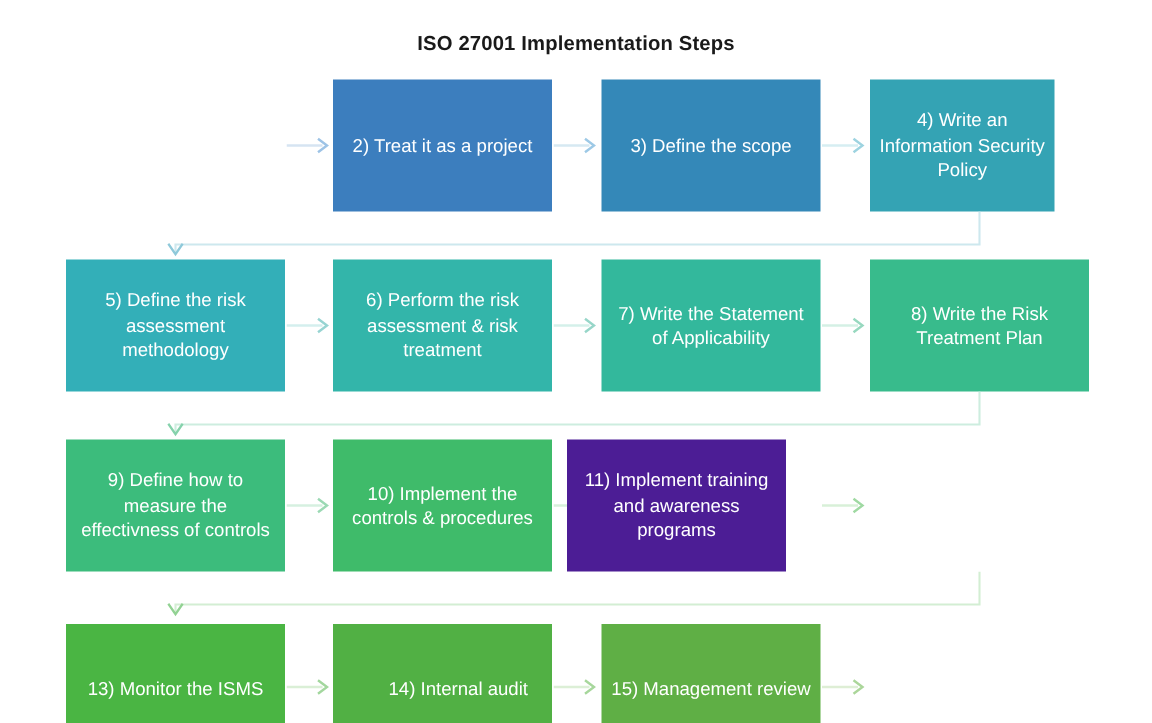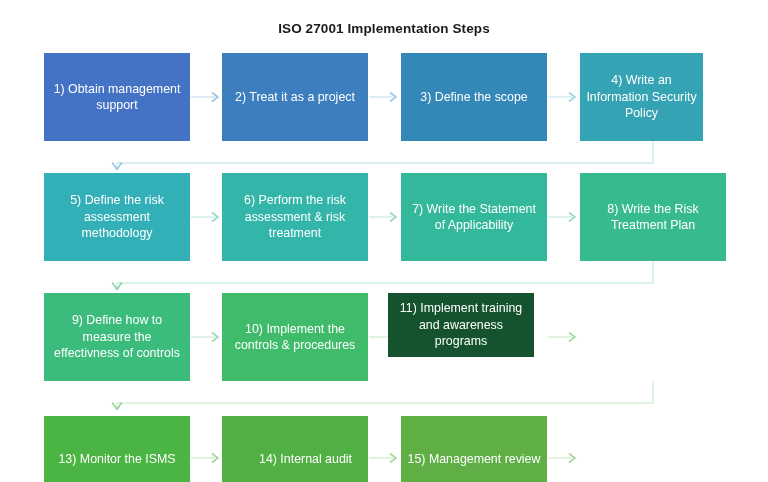--- a/index.html
+++ b/index.html
@@ -68,23 +68,20 @@
   }
   .wrap-connector svg { display: block; }
 </style>
 </head>
 <body>
 
 <div id="canvas">
 
   <div id="diagram-title">ISO 27001 Implementation Steps</div>
 
-  <div class="step-box" style="left:44px;  top:33px;  width:146px; height:88px; background:#4472C4;">
-    <span class="step-label">1) Obtain management support</span>
-  </div>
 
   <div class="arrow-h" style="left:191px; top:71px; width:31px;">
     <svg width="31" height="12" viewBox="0 0 31 12">
       <line x1="0" y1="6" x2="24" y2="6" stroke="#D6E4F2" stroke-width="1.6"></line>
       <polyline points="21,1.5 27,6 21,10.5" fill="none" stroke="#9DC3E6" stroke-width="1.6"></polyline>
     </svg>
   </div>
 
   <div class="step-box" style="left:222px; top:33px; width:146px; height:88px; background:#3C7EBE;text-align:center;">
     <span class="step-label">2) Treat it as a project</span>
@@ -178,21 +175,21 @@
     <span class="step-label">10) Implement the controls &amp; procedures</span>
   </div>
 
   <div class="arrow-h" style="left:369px; top:311px; width:31px;">
     <svg width="31" height="12" viewBox="0 0 31 12">
       <line x1="0" y1="6" x2="24" y2="6" stroke="#D7F0DB" stroke-width="1.6"></line>
       <polyline points="21,1.5 27,6 21,10.5" fill="none" stroke="#9DD9A9" stroke-width="1.6"></polyline>
     </svg>
   </div>
 
-  <div class="step-box" style="left:388px; top:273px; width:146px; height:64px; background:#14532d;">
+  <div class="step-box" style="left:378px; top:273px; width:146px; height:88px; background:#4c1d95;">
     <span class="step-label">11) Implement training and awareness programs</span>
   </div>
 
   <div class="arrow-h" style="left:548px; top:311px; width:31px;">
     <svg width="31" height="12" viewBox="0 0 31 12">
       <line x1="0" y1="6" x2="24" y2="6" stroke="#D8F0D8" stroke-width="1.6"></line>
       <polyline points="21,1.5 27,6 21,10.5" fill="none" stroke="#9FD9A2" stroke-width="1.6"></polyline>
     </svg>
   </div>
 

